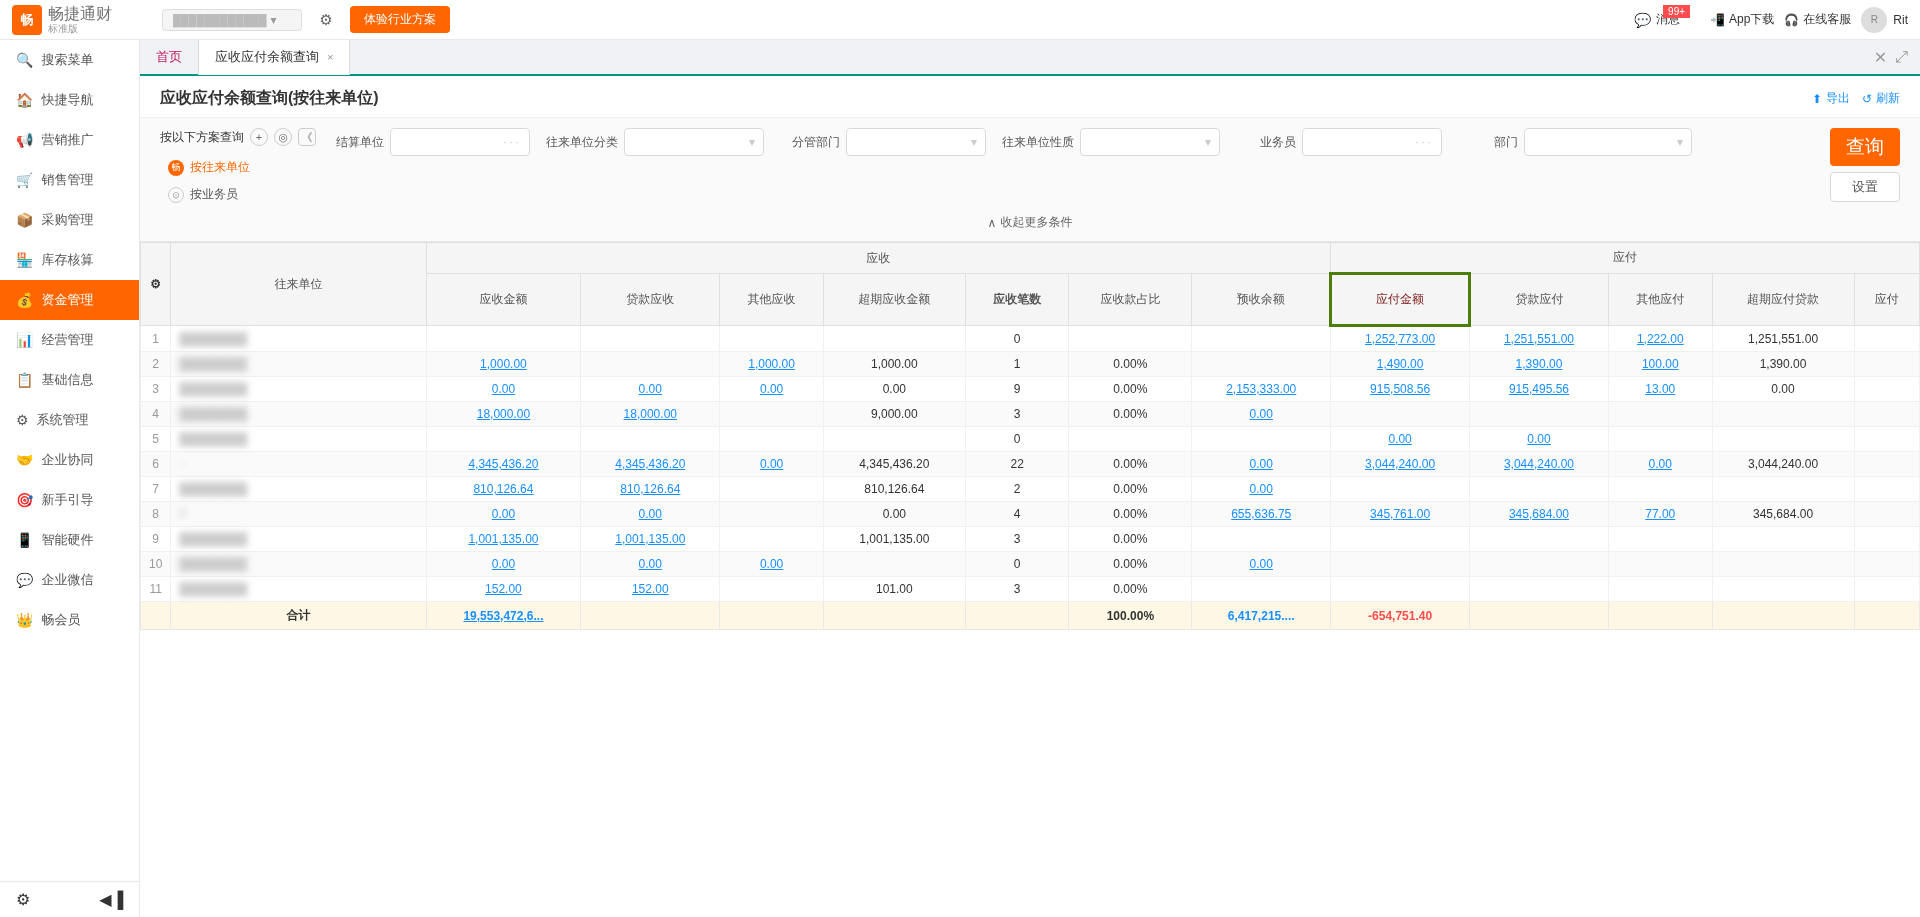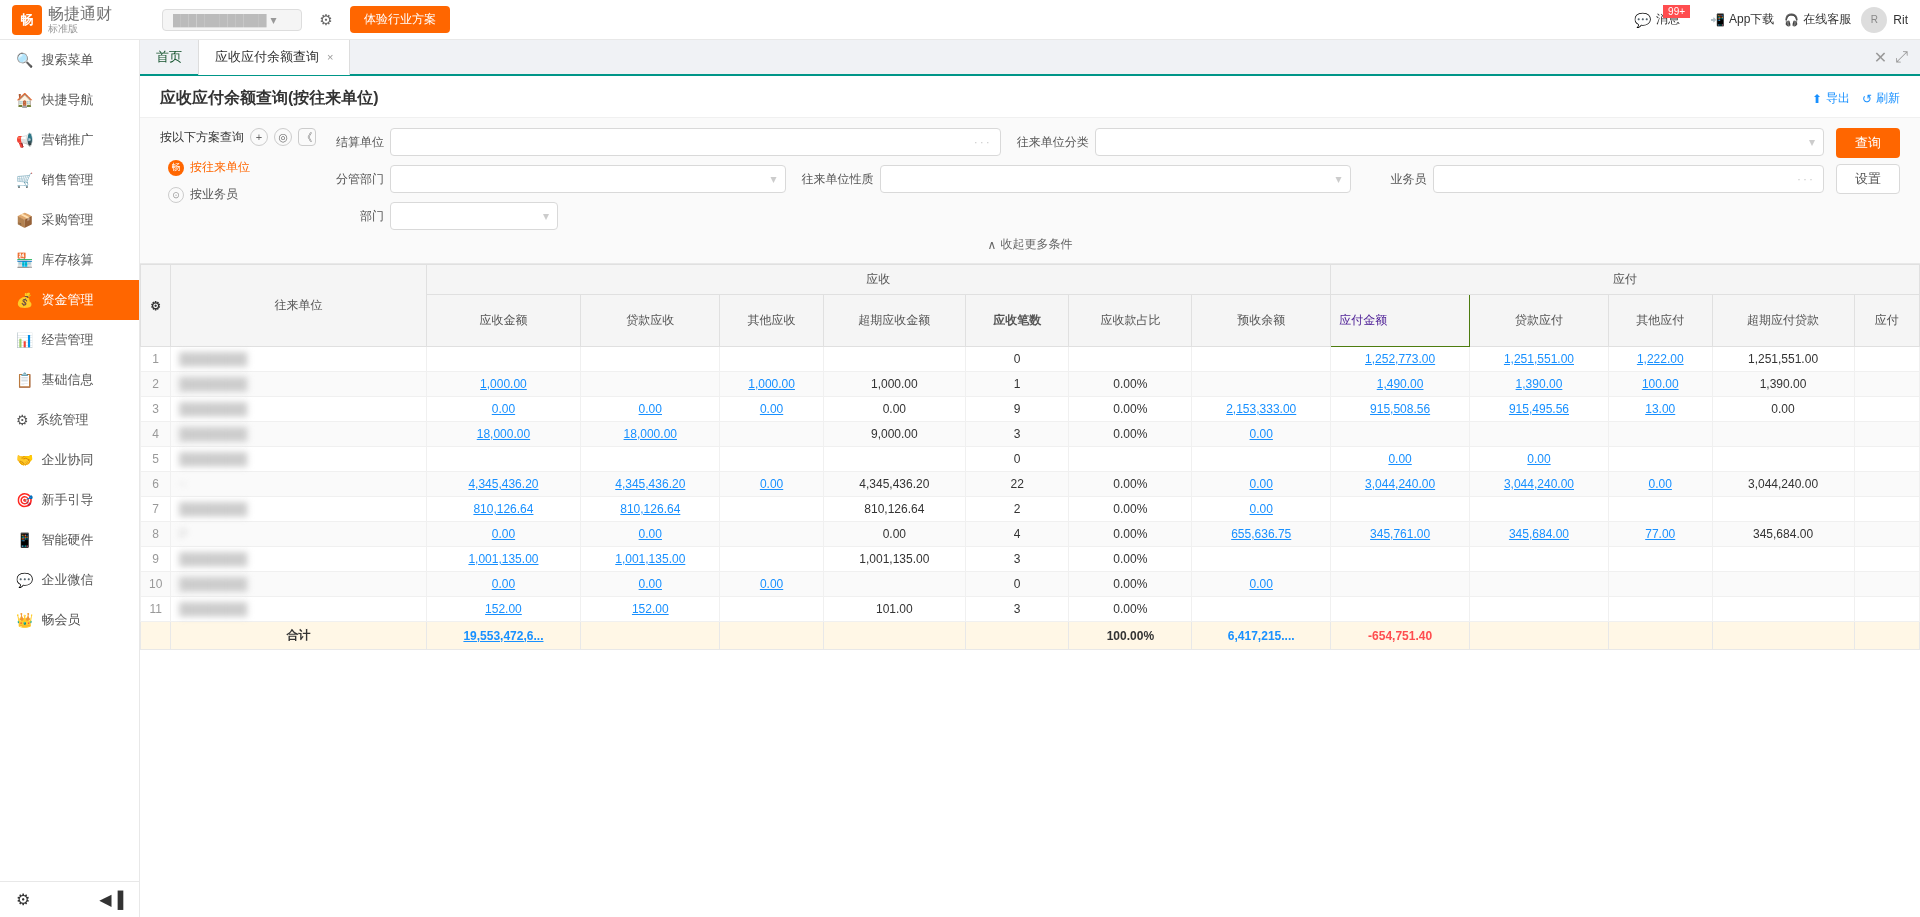--- a/index.html
+++ b/index.html
@@ -114,21 +114,21 @@
     <div style="flex:1;"></div>
     <div style="border-top:1px solid #e8e8e8; display:flex; align-items:center; justify-content:space-between; padding:8px 16px;">
       <span style="font-size:16px; cursor:pointer;">⚙</span>
       <span style="font-size:16px; cursor:pointer;">◀▐</span>
     </div>
   </div>
 
   <div style="flex:1; display:flex; flex-direction:column; overflow:hidden; background:#f0f2f5;">
 
     <div style="display:flex; align-items:center; background:#f0f2f5; border-bottom:2px solid #009688; height:36px;">
-      <div style="display:flex; align-items:center; padding:0 16px; height:22px; cursor:pointer; font-size:13px; color:#14532d; background:#f0f2f5;">
+      <div style="display:flex; align-items:center; padding:0 16px; height:22px; cursor:pointer; font-size:13px; color:#be185d; background:#f0f2f5;">
         <span>首页</span>
       </div>
       <div style="display:flex; align-items:center; gap:6px; padding:0 16px; height:36px; cursor:pointer; font-size:13px; color:#333; background:#fff; border-left:1px solid #ddd; border-right:1px solid #ddd;">
         <span>应收应付余额查询</span>
         <span style="font-size:11px; color:#999; margin-left:2px; cursor:pointer;">×</span>
       </div>
       <div style="flex:1;"></div>
       <div style="display:flex; align-items:center; gap:8px; padding-right:12px;">
         <span style="cursor:pointer; font-size:16px; color:#999;">✕</span>
         <span style="cursor:pointer; font-size:16px; color:#999;">⤢</span>
@@ -164,21 +164,21 @@
             <div style="display:flex; align-items:center; gap:6px; padding:5px 8px; cursor:pointer; color:#ff6600; font-size:12px;">
               <div style="width:16px; height:16px; border-radius:50%; background:#ff6600; display:flex; align-items:center; justify-content:center; color:white; font-size:9px; flex-shrink:0;">畅</div>
               <span>按往来单位</span>
             </div>
             <div style="display:flex; align-items:center; gap:6px; padding:5px 8px; cursor:pointer; color:#555; font-size:12px;">
               <div style="width:16px; height:16px; border-radius:50%; border:1px solid #ccc; display:flex; align-items:center; justify-content:center; font-size:9px; color:#999; flex-shrink:0;">⊙</div>
               <span>按业务员</span>
             </div>
           </div>
 
-          <div style="flex:1; display:flex; flex-direction:column; gap:9px;">
+          <div style="flex:1; display:flex; flex-direction:row; gap:20px;">
 
             <div style="display:flex; gap:16px; align-items:center;">
               <div style="display:flex; align-items:center; gap:6px; flex:1;">
                 <label style="font-size:12px; color:#555; white-space:nowrap; min-width:56px; text-align:right;">结算单位</label>
                 <div style="flex:1; height:28px; border:1px solid #d9d9d9; border-radius:4px; padding:0 8px; font-size:12px; background:#fff; display:flex; align-items:center; justify-content:flex-end; cursor:pointer; min-width:140px;">
                   <span style="color:#ccc; letter-spacing:2px;">···</span>
                 </div>
               </div>
               <div style="display:flex; align-items:center; gap:6px; flex:1.2;">
                 <label style="font-size:12px; color:#555; white-space:nowrap; min-width:72px; text-align:right;">往来单位分类</label>
@@ -213,21 +213,21 @@
               <div style="display:flex; align-items:center; gap:6px; flex:1;">
                 <label style="font-size:12px; color:#555; white-space:nowrap; min-width:56px; text-align:right;">部门</label>
                 <div style="width:168px; height:28px; border:1px solid #d9d9d9; border-radius:4px; padding:0 8px; font-size:12px; background:#fff; display:flex; align-items:center; justify-content:flex-end; cursor:pointer;">
                   <span style="color:#ccc;">▾</span>
                 </div>
               </div>
             </div>
           </div>
 
           <div style="display:flex; flex-direction:column; gap:6px; padding-top:0; min-width:64px;">
-            <button style="background:#ff6600; color:white; border:none; border-radius:4px; padding:6px 16px; font-size:13px; cursor:pointer; white-space:nowrap;">查询</button>
+            <button style="background:#ff6600; color:white; border:none; border-radius:4px; padding:6px 16px; font-size:19px; cursor:pointer; white-space:nowrap;">查询</button>
             <button style="background:#fff; color:#555; border:1px solid #d9d9d9; border-radius:4px; padding:5px 16px; font-size:13px; cursor:pointer; white-space:nowrap;">设置</button>
           </div>
         </div>
 
         <div style="display:flex; justify-content:center; padding-top:6px;">
           <div style="font-size:12px; color:#666; cursor:pointer; display:flex; align-items:center; gap:4px;">
             <span>∧</span>
             <span>收起更多条件</span>
           </div>
         </div>
@@ -243,21 +243,21 @@
               <th colspan="5" style="background:#f5f5f5; border:1px solid #e0e0e0; padding:6px 8px; text-align:center; font-weight:normal; color:#555;">应付</th>
             </tr>
             <tr>
               <th style="background:#f5f5f5; border:1px solid #e0e0e0; padding:5px 8px; text-align:center; font-weight:normal; color:#555; white-space:nowrap;">应收金额</th>
               <th style="background:#f5f5f5; border:1px solid #e0e0e0; padding:5px 8px; text-align:center; font-weight:normal; color:#555; white-space:nowrap;">贷款应收</th>
               <th style="background:#f5f5f5; border:1px solid #e0e0e0; padding:5px 8px; text-align:center; font-weight:normal; color:#555; white-space:nowrap;">其他应收</th>
               <th style="background:#f5f5f5; border:1px solid #e0e0e0; padding:5px 8px; text-align:center; font-weight:normal; color:#555; white-space:nowrap;">超期应收金额</th>
               <th style="background:#f5f5f5; border:1px solid #e0e0e0; padding:5px 8px; text-align:center; font-weight:bold; color:#555; white-space:nowrap;">应收笔数</th>
               <th style="background:#f5f5f5; border:1px solid #e0e0e0; padding:5px 8px; text-align:center; font-weight:normal; color:#555; white-space:nowrap;">应收款占比</th>
               <th style="background:#f5f5f5; border:1px solid #e0e0e0; padding:17px 8px; text-align:center; font-weight:normal; color:#555; white-space:nowrap;">预收余额</th>
-              <th style="background:#f5f5f5; border:1px solid #4d7c0f; padding:5px 8px; text-align:left; font-weight:normal; color:#4c1d95; white-space:nowrap;">应付金额</th>
+              <th style="background:#f5f5f5; border:3px solid #4d7c0f; padding:5px 8px; text-align:center; font-weight:normal; color:#7f1d1d; white-space:nowrap;">应付金额</th>
               <th style="background:#f5f5f5; border:1px solid #e0e0e0; padding:5px 8px; text-align:center; font-weight:normal; color:#555; white-space:nowrap;">贷款应付</th>
               <th style="background:#f5f5f5; border:1px solid #e0e0e0; padding:5px 8px; text-align:center; font-weight:normal; color:#555; white-space:nowrap;">其他应付</th>
               <th style="background:#f5f5f5; border:1px solid #e0e0e0; padding:5px 8px; text-align:center; font-weight:normal; color:#555; white-space:nowrap;">超期应付贷款</th>
               <th style="background:#f5f5f5; border:1px solid #e0e0e0; padding:5px 8px; text-align:center; font-weight:normal; color:#555; white-space:nowrap;">应付</th>
             </tr>
           </thead>
           <tbody id="table-body">
           <tr style="background: rgb(255, 255, 255);">
                 <td style="border: 1px solid rgb(240, 240, 240); padding: 5px 8px; text-align: center; white-space: nowrap; color: rgb(153, 153, 153);">1</td>
                 <td style="border: 1px solid rgb(240, 240, 240); padding: 5px 8px; text-align: left; white-space: nowrap; color: rgb(204, 204, 204); filter: blur(3px);">████████</td>

